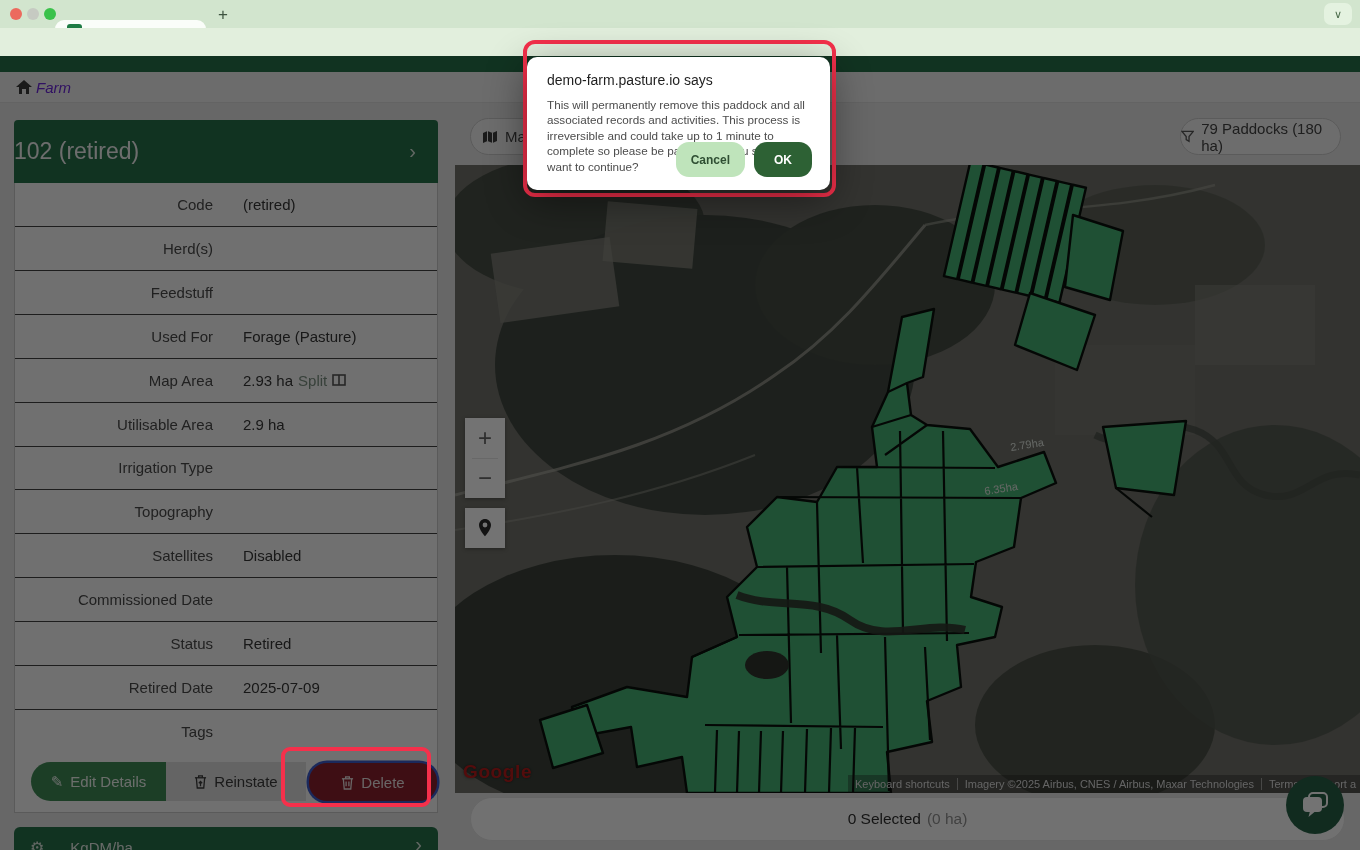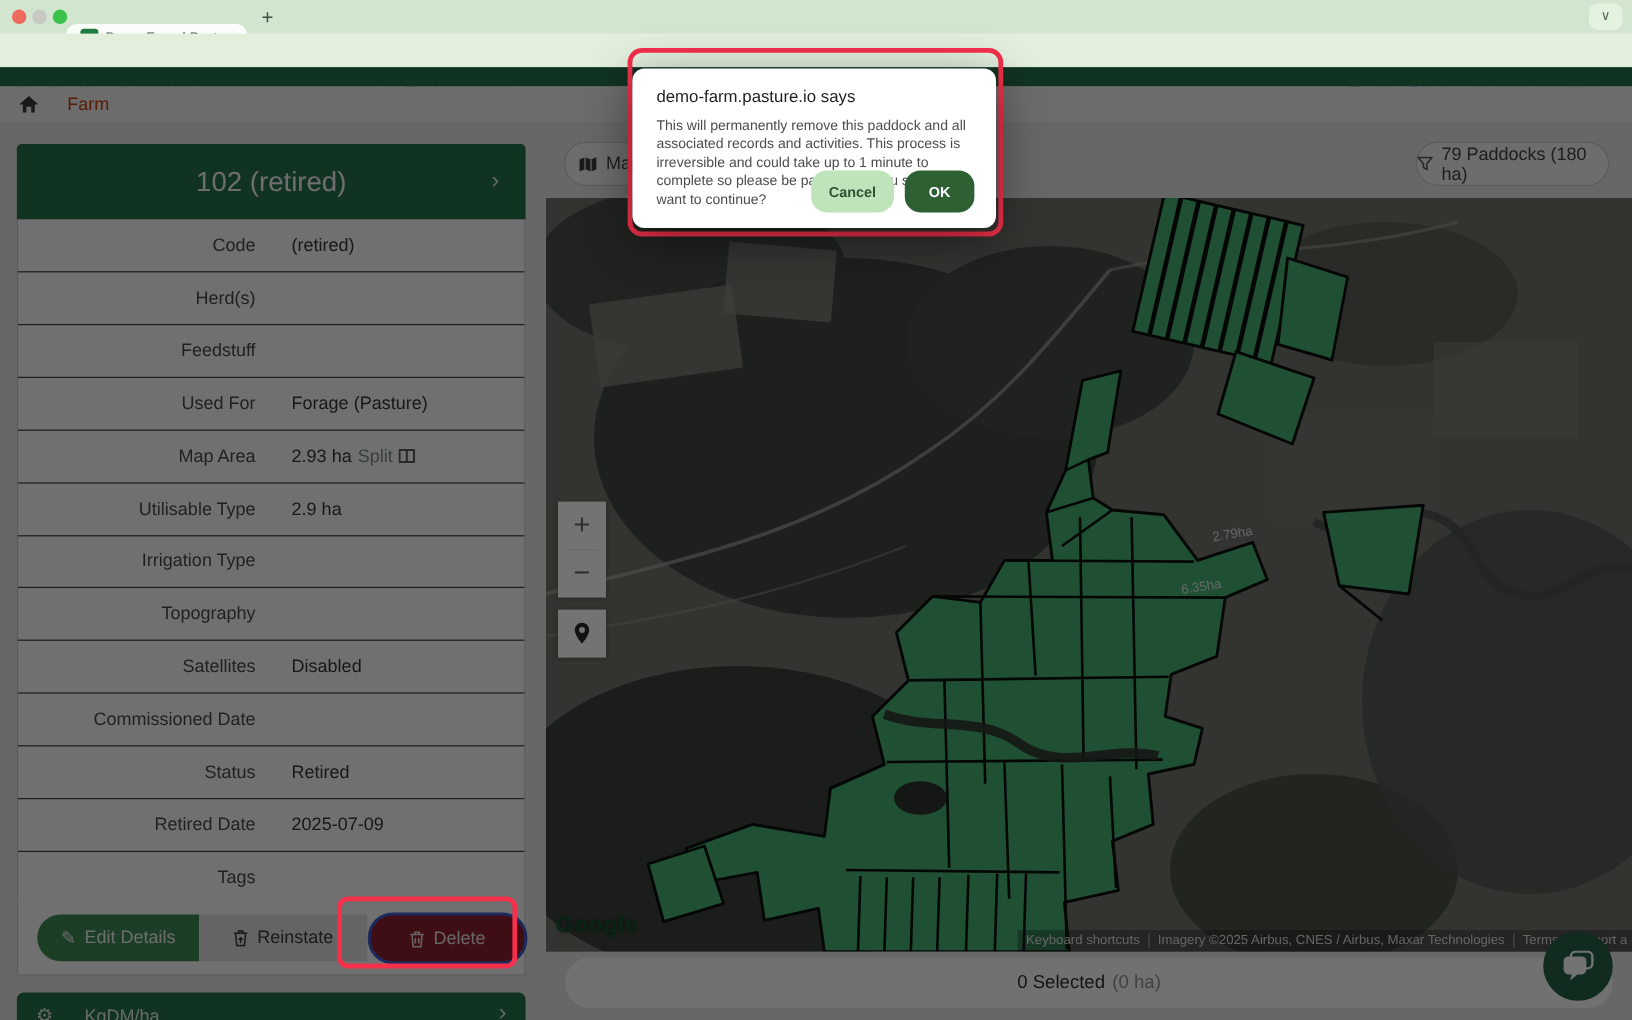--- a/index.html
+++ b/index.html
@@ -30,25 +30,25 @@
   .profile { left:1278px; top:30px; width:56px; height:24px; background:#cfe6cb; border-radius:12px;
              display:flex; align-items:center; padding:0 4px; }
   .avatar { width:18px; height:18px; border-radius:50%;
             background:conic-gradient(#7fb2e5,#a8d8b9,#e8d9a8,#c7b9e8,#7fb2e5); }
   .profname { font-size:11px; color:#2f3a30; margin-left:4px; }
 
   
   .topbar { left:0; top:56px; width:1360px; height:16px; background:#27714b; }
   .crumbbar { left:0; top:72px; width:1360px; height:31px; background:#f0f0f0; border-bottom:1px solid #dcdcdc;
               display:flex; align-items:center; padding-left:16px; }
-  .crumbtxt { font-size:15px; color:#c2410c; margin-left:24px; }
+  .crumbtxt { font-size:15px; color:#6d28d9; margin-left:4px;font-style:italic; }
 
   
   .phead { left:14px; top:120px; width:424px; height:63px; background:#27714b; border-radius:4px 4px 0 0;
-           display:flex; align-items:center; justify-content:center; }
+           display:flex; align-items:center; }
   .phead .t { font-size:23px; color:#f2f2f2; }
   .phead .chev { position:absolute; right:22px; font-size:20px; color:#d9e6dc; }
   .rows { left:14px; top:183px; width:424px; height:570px; background:#f8f8f8;
           border-left:1px solid #c8c8c8; border-right:1px solid #c8c8c8; display:flex; flex-direction:column; }
   .prow { flex:1; display:flex; align-items:center; border-bottom:1px solid #404040; }
   .plabel { flex:0 0 198px; text-align:right; font-size:15px; color:#4a4a4a; }
   .pvalue { margin-left:30px; font-size:15px; color:#363636; display:flex; align-items:center; gap:5px; }
   .splitlink { color:#7a8f80; }
   .btnrow { left:14px; top:753px; width:424px; height:60px; background:#f8f8f8;
             border:1px solid #c8c8c8; border-top:none; }
@@ -68,21 +68,21 @@
   .pill { position:absolute; top:118px; height:37px; background:#f2f2f2; border:1px solid #c9c9c9;
           border-radius:19px; display:flex; align-items:center; justify-content:center; gap:7px;
           font-size:15px; color:#434343; }
   .map { left:455px; top:165px; width:905px; height:628px; overflow:hidden; background:#71716a; }
   .zoomctl { left:465px; top:418px; width:40px; height:80px; background:#ffffff; box-shadow:0 1px 4px rgba(0,0,0,.3);
              display:flex; flex-direction:column; }
   .zoomctl .zb { flex:1; display:flex; align-items:center; justify-content:center; font-size:24px; color:#666; }
   .zoomctl .zd { height:1px; background:#e6e6e6; margin:0 7px; }
   .pinbtn { left:465px; top:508px; width:40px; height:40px; background:#ffffff; box-shadow:0 1px 4px rgba(0,0,0,.3);
             display:flex; align-items:center; justify-content:center; }
-  .glogo { left:463px; top:761px; font-size:19px; font-weight:bold; color:#14532d; letter-spacing:.6px;
+  .glogo { left:463px; top:761px; font-size:19px; font-weight:bold; color:#b91c1c; letter-spacing:.6px;
            text-shadow:0 0 3px rgba(0,0,0,.5);text-align:center; }
   .attrib { left:848px; top:775px; height:18px; display:flex; align-items:center; background:rgba(25,25,25,.35);
             font-size:11px; color:#dedede; }
   .attrib span { padding:0 7px; white-space:nowrap; }
   .attrib .sep { width:1px; height:12px; background:rgba(255,255,255,.45); padding:0; }
   .selbar { left:470px; top:797px; width:875px; height:44px; background:#fbfbfb; border:1px solid #e3e3e3;
             border-radius:22px; display:flex; align-items:center; justify-content:center; gap:6px; font-size:15.5px; }
   .selbar .n { color:#2e2e2e; } .selbar .a { color:#909090; }
   .chat { left:1286px; top:776px; width:58px; height:58px; background:#265f46; border-radius:50%;
           display:flex; align-items:center; justify-content:center; }
@@ -189,21 +189,21 @@
     <div class="pvalue">
       <span>2.93 ha</span>
       <span class="splitlink">Split</span>
       <svg class="icon" width="14" height="12" viewBox="0 0 14 12">
         <rect x="1" y="1" width="12" height="10" fill="none" stroke="#555" stroke-width="1.6"></rect>
         <line x1="7" y1="1" x2="7" y2="11" stroke="#555" stroke-width="1.6"></line>
       </svg>
     </div>
   </div>
   <div class="prow">
-      <div class="plabel">Utilisable Type</div>
+      <div class="plabel">Utilisable Area</div>
       <div class="pvalue">2.9 ha</div>
     </div>
   <div class="prow">
       <div class="plabel">Irrigation Type</div>
       <div class="pvalue"></div>
     </div>
   <div class="prow">
       <div class="plabel">Topography</div>
       <div class="pvalue"></div>
     </div>

